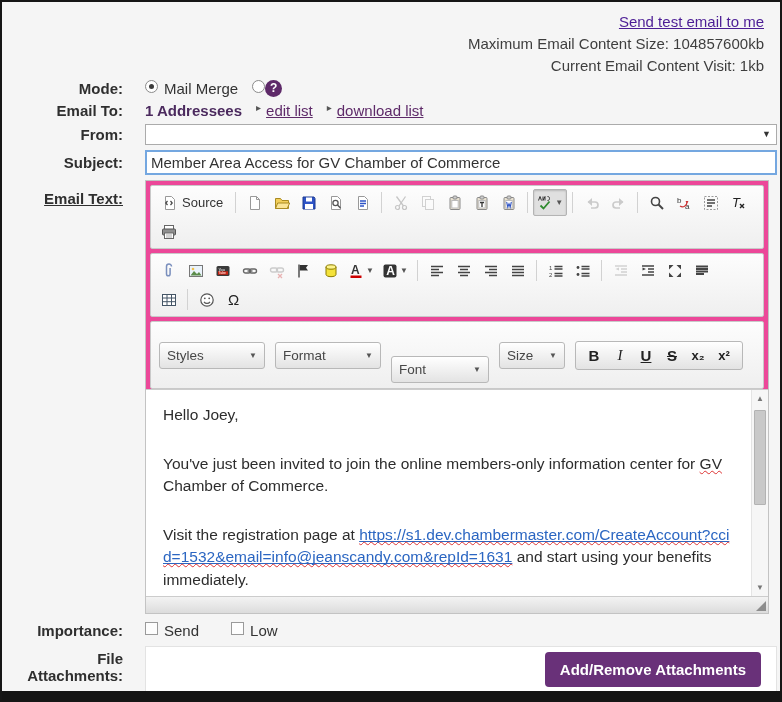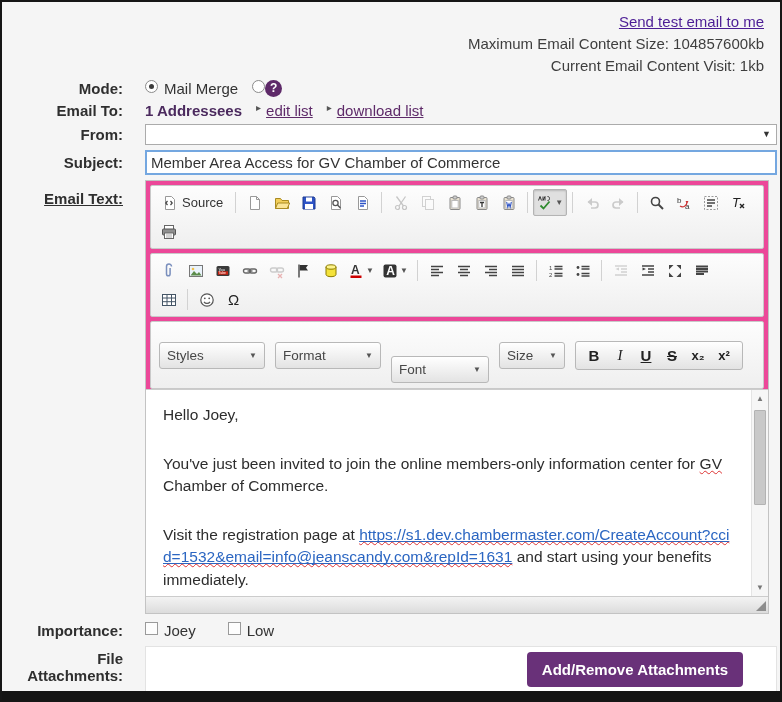--- a/index.html
+++ b/index.html
@@ -50,21 +50,21 @@
   .edit-content p { margin-bottom:26px; }
   .edit-content a { color:#2b66c2; text-decoration:underline; word-break:break-all; }
   .sp-err { text-decoration:underline wavy #d33; text-decoration-skip-ink:none; text-decoration-thickness:1px; }
   .vscroll { position:absolute; top:0; right:0; width:17px; height:100%; background:#f6f6f6; border-left:1px solid #e4e4e4; }
   .vs-arrow { position:absolute; left:0; width:100%; text-align:center; font-size:8px; color:#777; }
   .vs-thumb { position:absolute; left:2px; top:20px; width:12px; height:95px; background:#c9c9c9; border:1px solid #b3b3b3; border-radius:1px; }
   .editor-footer { height:17px; background:linear-gradient(#f3f3f3,#dcdcdc); border-top:1px solid #ccc; position:relative; }
   .resize-handle { position:absolute; right:2px; bottom:2px; width:0; height:0; border-left:10px solid transparent; border-bottom:10px solid #8d8d8d; }
 
   
-  .attach-box { width:632px; height:46px; background:#fff; border:1px solid #e3e3e3; display:flex; align-items:center; justify-content:flex-end; padding-right:33px; }
+  .attach-box { width:632px; height:46px; background:#fff; border:1px solid #e3e3e3; display:flex; align-items:center; justify-content:flex-end; padding-right:15px; }
   .purple-btn { background:#693179; color:#fff; font-weight:bold; font-size:15px; font-family:"Liberation Sans",sans-serif; border:none; border-radius:4px; padding:9px 15px; cursor:pointer; }
   .task-select { position:relative; width:216px; height:21px; background:#fff; border:1px solid #ababab; flex:none; }
   .note-red { color:#9c1b1b; font-style:italic; font-size:15px; margin-left:8px; }
   .cc-label { font-weight:bold; font-size:15px; color:#333; margin-left:6px; }
   .footer-bar { position:absolute; bottom:0; left:0; width:100%; height:9px; background:#141414; }
   svg { display:block; }
 </style>
 </head>
 <body>
 
@@ -439,21 +439,21 @@
       <div class="editor-footer">
         <span class="resize-handle"></span>
       </div>
     </div>
   </div>
 
   <div class="frow" style="margin-bottom:7px;">
     <div class="flabel">Importance:</div>
     <div class="fcontent">
       <span class="cb"></span>
-      <span class="opt-label" style="margin-right:32px;">Joey</span>
+      <span class="opt-label" style="margin-right:32px;">Send</span>
       <span class="cb"></span>
       <span class="opt-label">Low</span>
     </div>
   </div>
 
   <div class="frow" style="align-items:flex-start; margin-bottom:8px;">
     <div class="flabel" style="padding-top:4px;">File Attachments:</div>
     <div class="attach-box">
       <button class="purple-btn">Add/Remove Attachments</button>
     </div>

